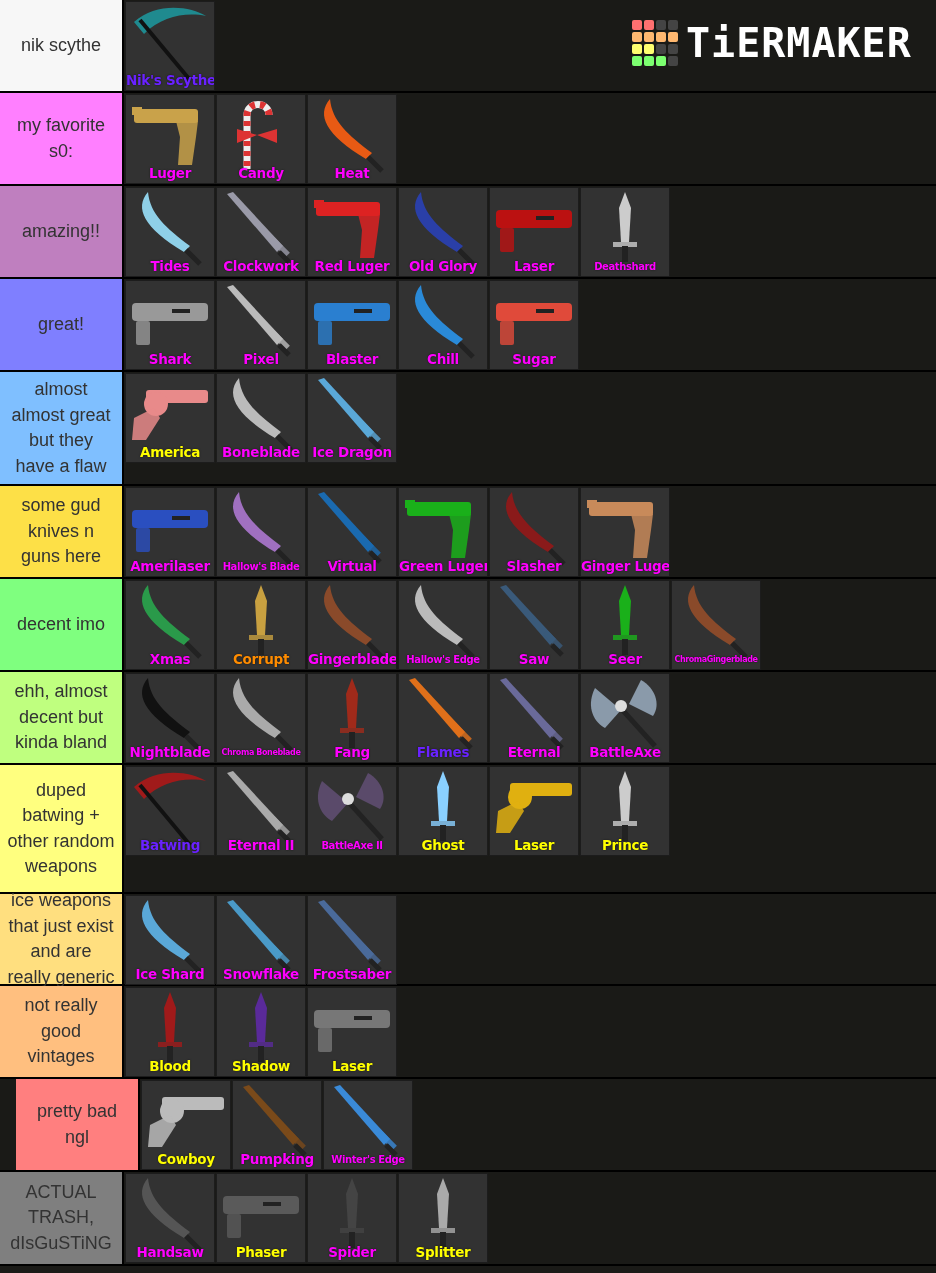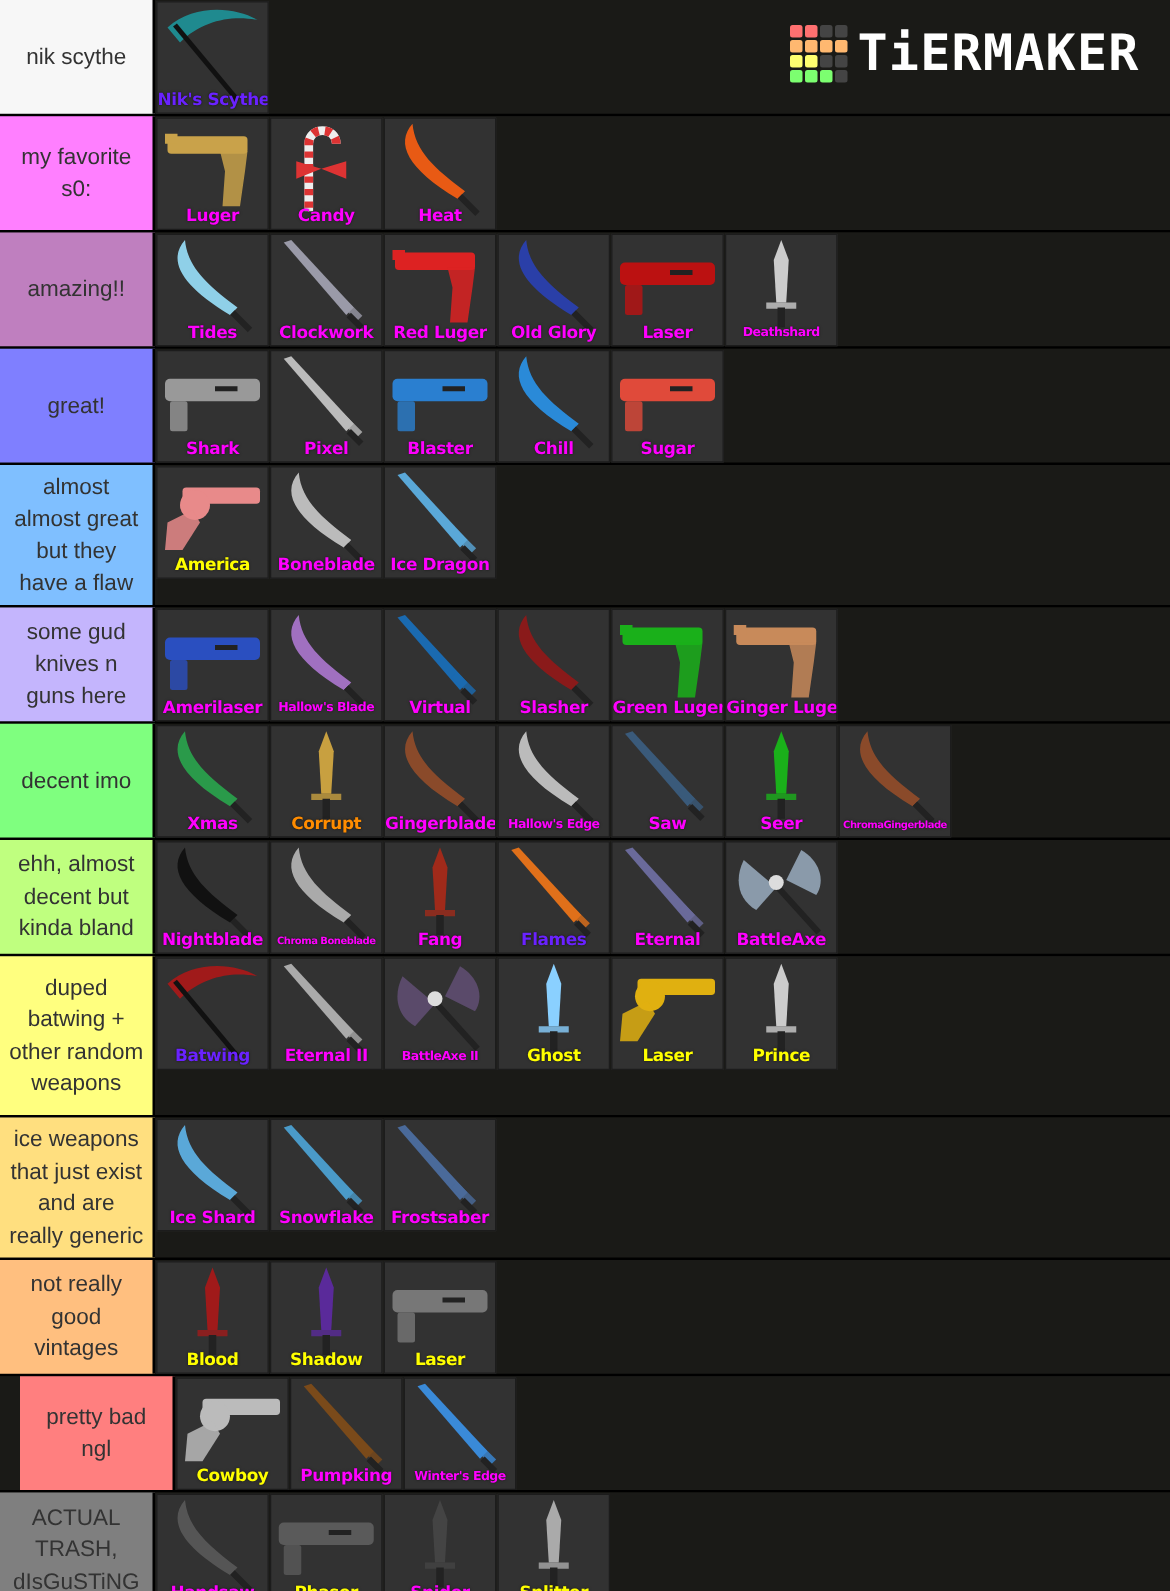--- a/index.html
+++ b/index.html
@@ -231,21 +231,21 @@
               <path d="M10 6 L16 4 L66 58 L60 64 Z" fill="#5aa8d8"></path>
               <rect x="52" y="56" width="22" height="6" transform="rotate(45 63 59)" fill="#5aa8d8" opacity="0.8"></rect>
               <path d="M62 64 L72 74" stroke="#222" stroke-width="5"></path>
             </svg>
           </div>
           <div class="nm " style="color: rgb(255, 0, 255);">Ice Dragon</div>
         </div>
       </div>
     </div>
     <div class="row" style="height: 93px;">
-      <div class="label" style="background: #c4b5fd;">some gud
+      <div class="label" style="background: #fde047;">some gud
 knives n
 guns here</div>
       <div class="items">
         <div class="item">
           <div>
             <svg viewBox="0 0 88 88">
               <rect x="6" y="22" width="76" height="18" rx="4" fill="#2a4fc0"></rect>
               <rect x="10" y="40" width="14" height="24" rx="2" fill="#2a4fc0" opacity="0.8"></rect>
               <rect x="46" y="28" width="18" height="4" fill="#222"></rect>
             </svg>
@@ -267,35 +267,35 @@
               <path d="M10 6 L16 4 L66 58 L60 64 Z" fill="#1a6ab0"></path>
               <rect x="52" y="56" width="22" height="6" transform="rotate(45 63 59)" fill="#1a6ab0" opacity="0.8"></rect>
               <path d="M62 64 L72 74" stroke="#222" stroke-width="5"></path>
             </svg>
           </div>
           <div class="nm " style="color: rgb(255, 0, 255);">Virtual</div>
         </div>
         <div class="item">
           <div>
             <svg viewBox="0 0 88 88">
-              <path d="M22 4 C8 20 18 40 58 64 L64 58 C40 40 24 26 22 4 Z" fill="#8a1a1a"></path>
-              <path d="M60 62 L74 76" stroke="#222" stroke-width="5"></path>
-            </svg>
-          </div>
-          <div class="nm " style="color: rgb(255, 0, 255);">Slasher</div>
-        </div>
-        <div class="item">
-          <div>
-            <svg viewBox="0 0 88 88">
               <rect x="8" y="14" width="64" height="14" rx="3" fill="#1ab01a"></rect>
               <rect x="6" y="12" width="10" height="8" fill="#1ab01a"></rect>
               <path d="M50 26 L72 26 L70 42 L66 70 L52 70 L54 42 Z" fill="#1ab01a" opacity="0.85"></path>
             </svg>
           </div>
           <div class="nm " style="color: rgb(255, 0, 255);">Green Luger</div>
+        </div>
+        <div class="item">
+          <div>
+            <svg viewBox="0 0 88 88">
+              <path d="M22 4 C8 20 18 40 58 64 L64 58 C40 40 24 26 22 4 Z" fill="#8a1a1a"></path>
+              <path d="M60 62 L74 76" stroke="#222" stroke-width="5"></path>
+            </svg>
+          </div>
+          <div class="nm " style="color: rgb(255, 0, 255);">Slasher</div>
         </div>
         <div class="item">
           <div>
             <svg viewBox="0 0 88 88">
               <rect x="8" y="14" width="64" height="14" rx="3" fill="#c88a5a"></rect>
               <rect x="6" y="12" width="10" height="8" fill="#c88a5a"></rect>
               <path d="M50 26 L72 26 L70 42 L66 70 L52 70 L54 42 Z" fill="#c88a5a" opacity="0.85"></path>
             </svg>
           </div>
           <div class="nm " style="color: rgb(255, 0, 255);">Ginger Luger</div>
@@ -500,21 +500,21 @@
             <svg viewBox="0 0 88 88">
               <path d="M44 4 L50 20 L48 54 L40 54 L38 20 Z" fill="#ccc"></path>
               <rect x="32" y="54" width="24" height="5" fill="#ccc" opacity="0.8"></rect>
               <rect x="41" y="58" width="6" height="16" fill="#222"></rect>
             </svg>
           </div>
           <div class="nm " style="color: rgb(255, 255, 0);">Prince</div>
         </div>
       </div>
     </div>
-    <div class="row" style="height: 114px;">
+    <div class="row" style="height: 92px;">
       <div class="label" style="background: rgb(255, 223, 127);">ice weapons
 that just exist
 and are
 really generic</div>
       <div class="items">
         <div class="item">
           <div>
             <svg viewBox="0 0 88 88">
               <path d="M22 4 C8 20 18 40 58 64 L64 58 C40 40 24 26 22 4 Z" fill="#5aa8d8"></path>
               <path d="M60 62 L74 76" stroke="#222" stroke-width="5"></path>

